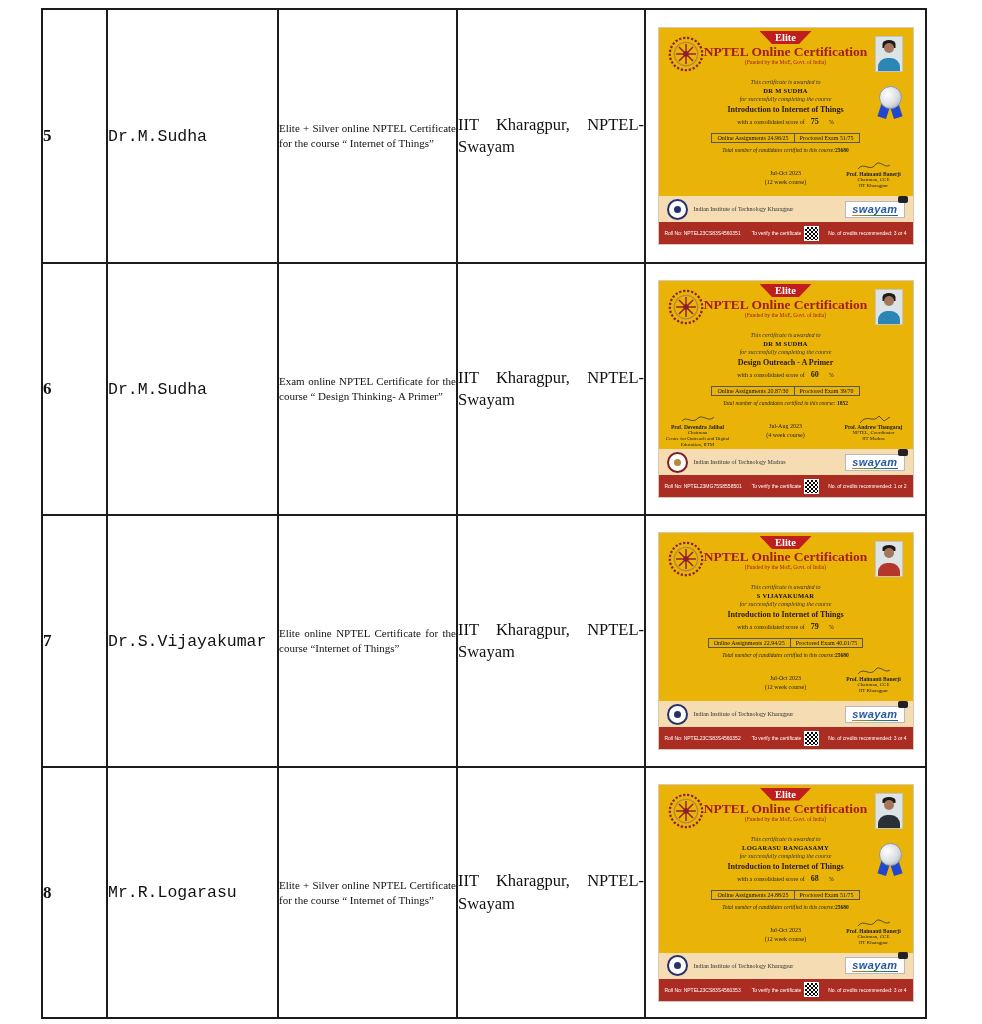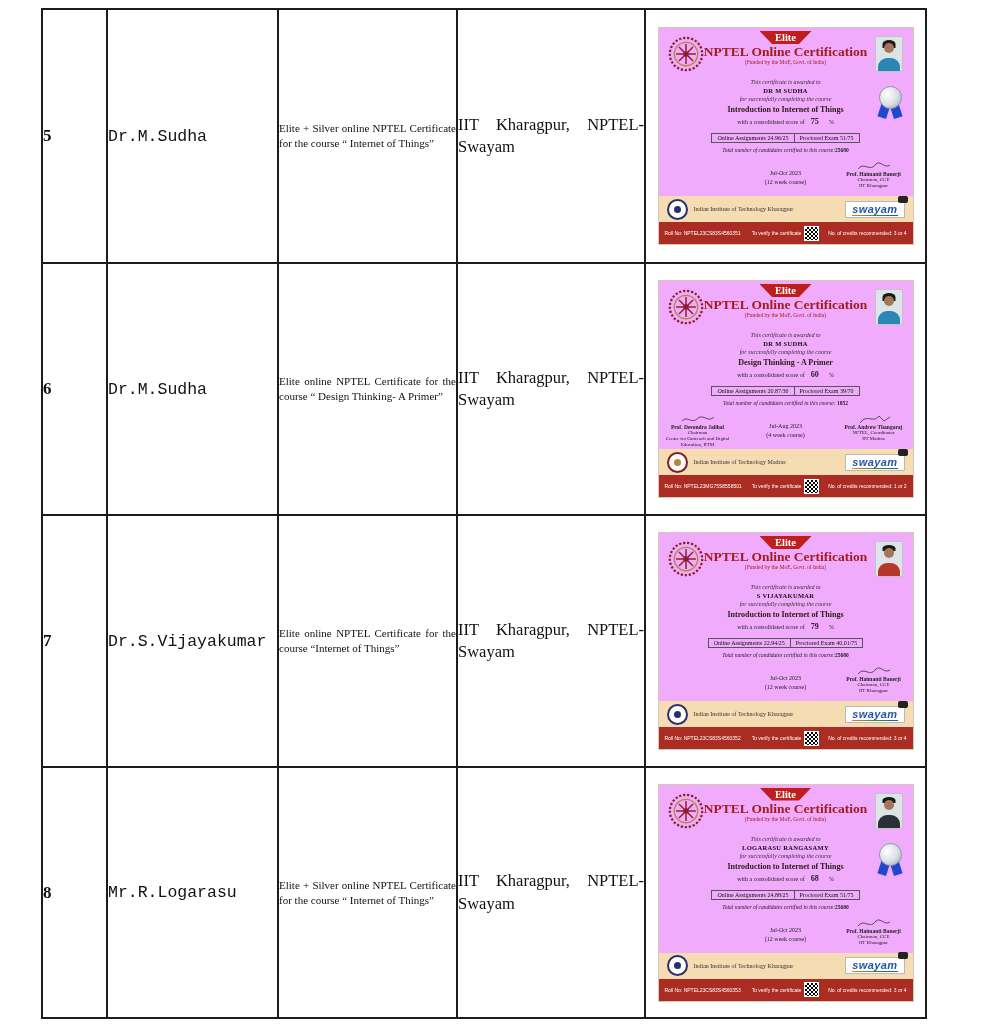--- a/index.html
+++ b/index.html
@@ -8,21 +8,21 @@
   table.doc{position:absolute;left:41px;top:8px;border-collapse:collapse;table-layout:fixed;}
   table.doc td{border:2px solid #1c1c1c;vertical-align:middle;padding:0;}
   td.c-sno{width:63px;padding-left:11px;font-size:17px;font-weight:bold;}
   td.c-name{width:169px;padding-left:9px;font-size:16.5px;font-family:Liberation Mono, monospace;}
   td.c-desc{width:177px;padding:6px 10px;font-size:11px;line-height:1.32;text-align:justify;}
   td.c-inst{width:186px;padding:6px 8px;font-size:16.5px;line-height:1.35;text-align:justify;}
   td.c-cert{width:279px;}
   tr{height:252px;}
 
   
-  .cert{position:relative;width:254px;height:216px;margin:0 auto;background:#f0abfc;
+  .cert{position:relative;width:254px;height:216px;margin:0 auto;background:#eab308;
         border:1px solid #d8c8b4;overflow:hidden;text-align:center;}
   .cert-header{position:relative;height:46px;}
   .nptel-logo{position:absolute;left:9px;top:5px;width:36px;height:36px;}
   .elite-badge{width:52px;margin:3px auto 0;background:#c01d1d;color:#fff;font-weight:bold;
         font-size:10.5px;line-height:13px;clip-path:polygon(0 0,100% 0,76% 100%,24% 100%);}
   .cert-title{margin-top:1px;color:#a31d1d;font-weight:bold;font-size:13.5px;line-height:14px;}
   .cert-subtitle{color:#a31d1d;font-size:5.5px;line-height:7px;}
   .photo{position:absolute;right:10px;top:5px;width:26px;height:34px;background:#dde4e8;overflow:hidden;border:1px solid #c4c4c4;}
   .photo .hair{position:absolute;left:50%;top:3px;transform:translateX(-50%);width:13px;height:8px;border-radius:50% 50% 0 0;background:#1d1a18;}
   .photo .head{position:absolute;left:50%;top:6px;transform:translateX(-50%);width:10px;height:10px;border-radius:50%;background:#a4765a;}
@@ -163,21 +163,21 @@
           </span>
           <span class="credits">No. of credits recommended: 3 or 4</span>
         </div>
       </div>
     </td>
   </tr>
 
   <tr style="height:252px;">
     <td class="c-sno">6</td>
     <td class="c-name">Dr.M.Sudha</td>
-    <td class="c-desc">Elite online NPTEL Certificate for the course “ Design Thinking- A Primer”</td>
+    <td class="c-desc">Exam online NPTEL Certificate for the course “ Design Thinking- A Primer”</td>
     <td class="c-inst">IIT Kharagpur, NPTEL-Swayam</td>
     <td class="c-cert">
       <div class="cert">
         <div class="cert-header">
           <svg class="nptel-logo" viewBox="0 0 40 40">
             <circle cx="20" cy="20" r="18" fill="none" stroke="#8b1d2c" stroke-width="2.5" stroke-dasharray="2.5 2"></circle>
             <circle cx="20" cy="20" r="13" fill="none" stroke="#b5893a" stroke-width="1.5"></circle>
             <g stroke="#8b1d2c" stroke-width="1.6">
               <line x1="20" y1="9" x2="20" y2="31"></line>
                     <line x1="9" y1="20" x2="31" y2="20"></line>
@@ -191,21 +191,21 @@
           <div class="cert-subtitle">(Funded by the MoE, Govt. of India)</div>
           <div class="photo photo--woman">
             <span class="hair"></span>
                   <span class="head"></span>
                   <span class="body"></span>
           </div>
         </div>
         <div class="l-awarded">This certificate is awarded to</div>
         <div class="l-name">DR M SUDHA</div>
         <div class="l-completing">for successfully completing the course</div>
-        <div class="l-course">Design Thinking - A Primer</div>
+        <div class="l-course">Design Outreach - A Primer</div>
         <div class="l-score">
           <span>with a consolidated score of</span><b>60</b><span class="pct">%</span>
         </div>
         <div class="score-box">
           <span>Online Assignments  20.87/30</span>
           <span>Proctored Exam  39/70</span>
         </div>
         <div class="l-total">
           <span>Total number of candidates certified in this course:</span> <b>1852</b>
         </div>

